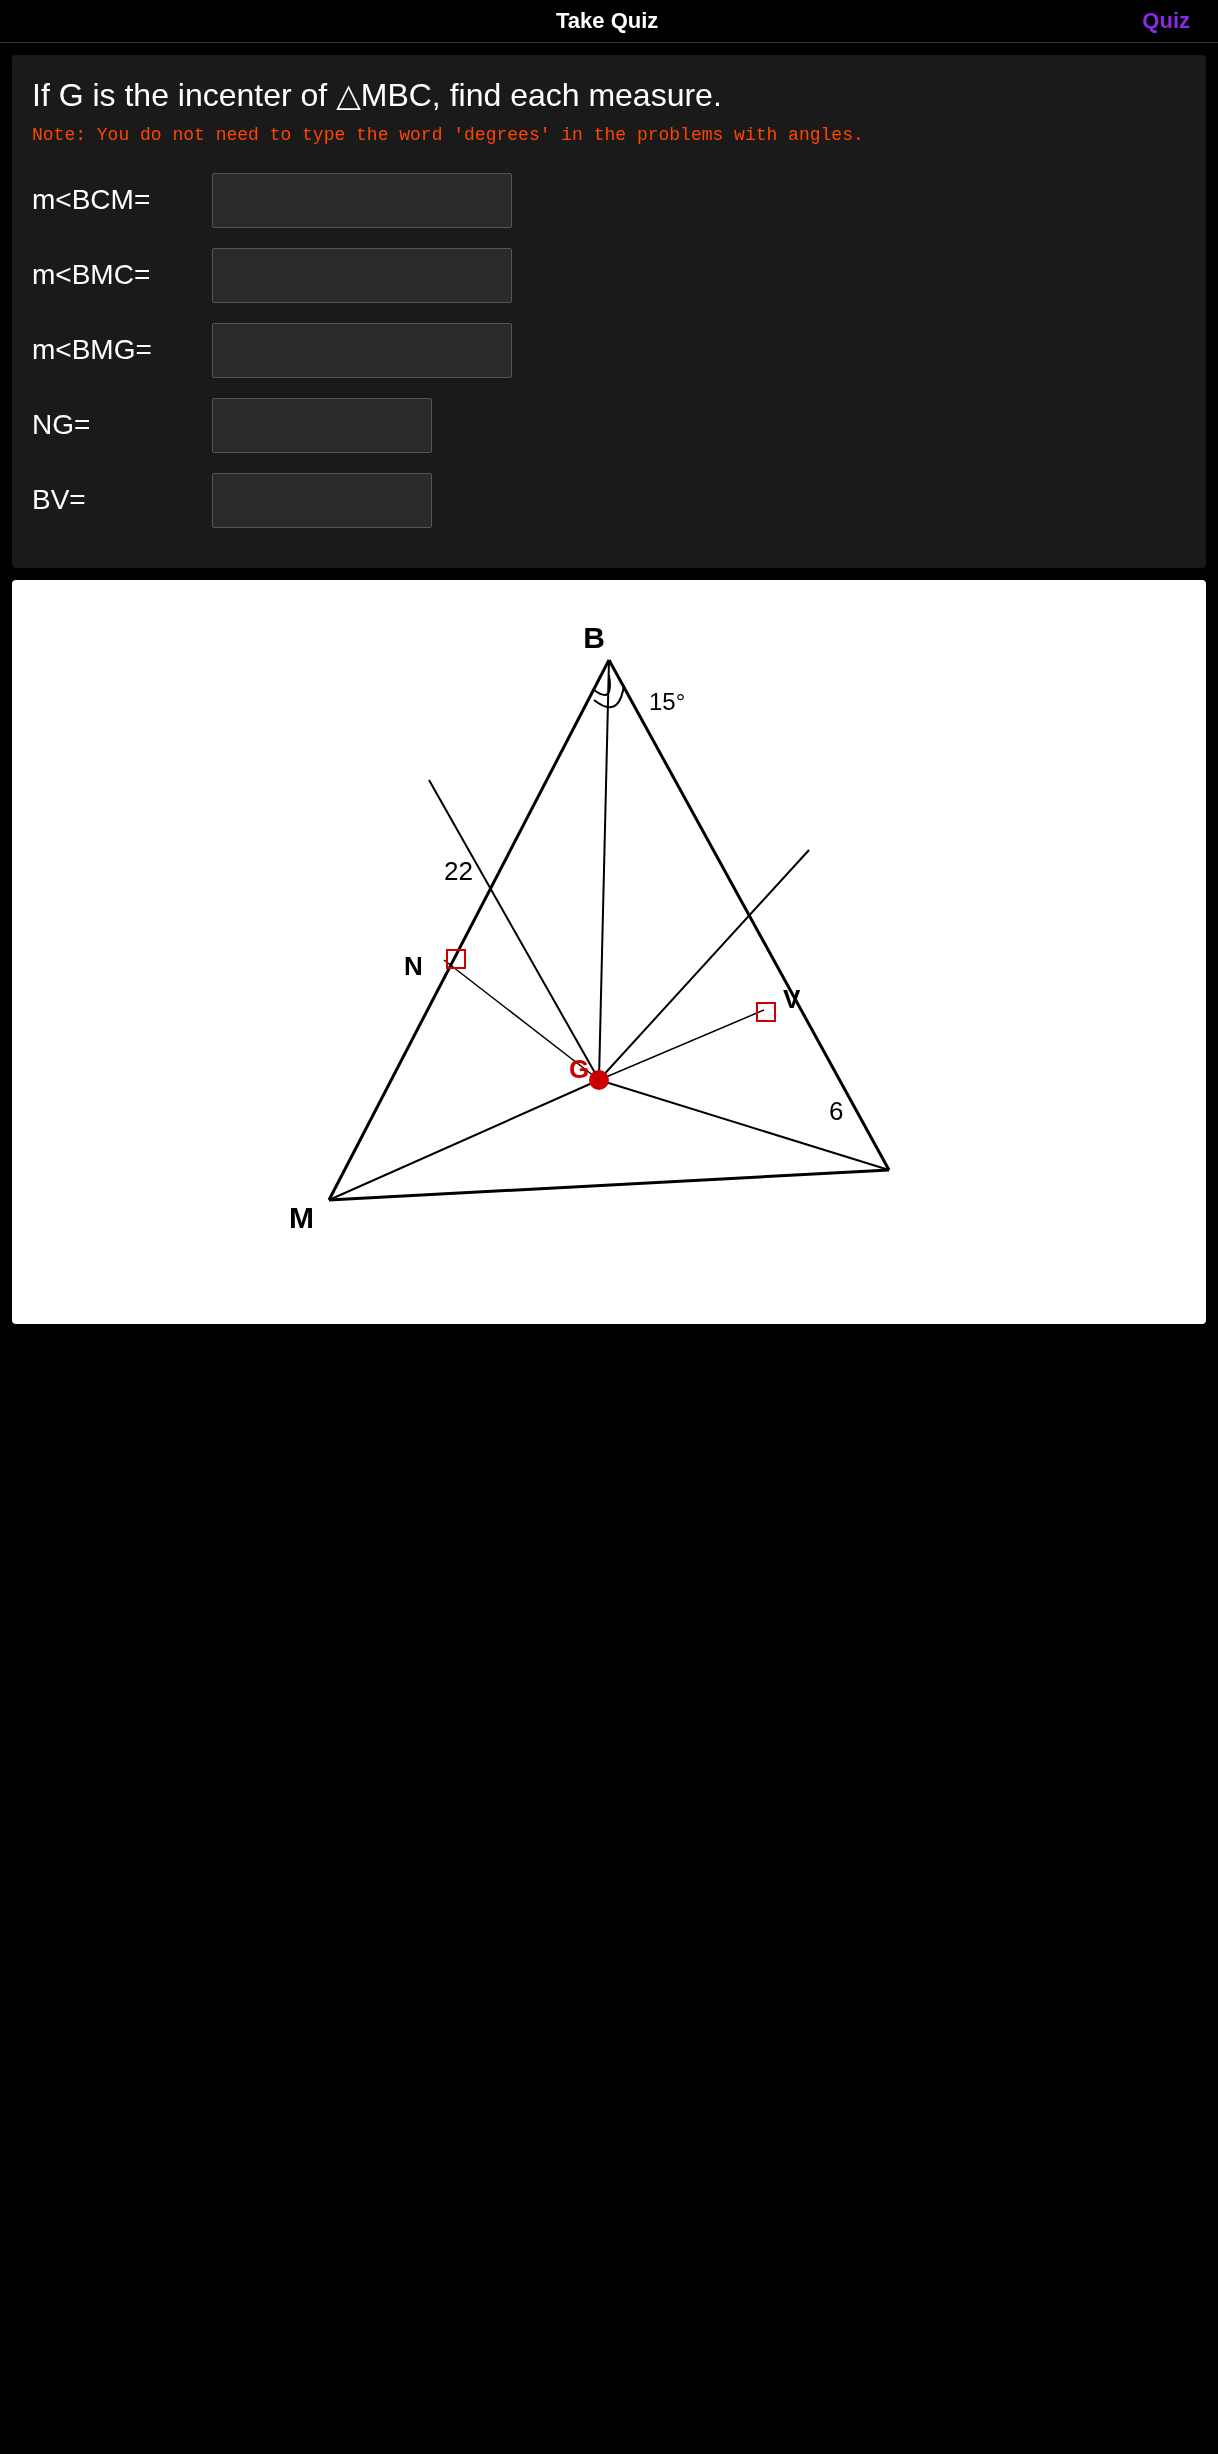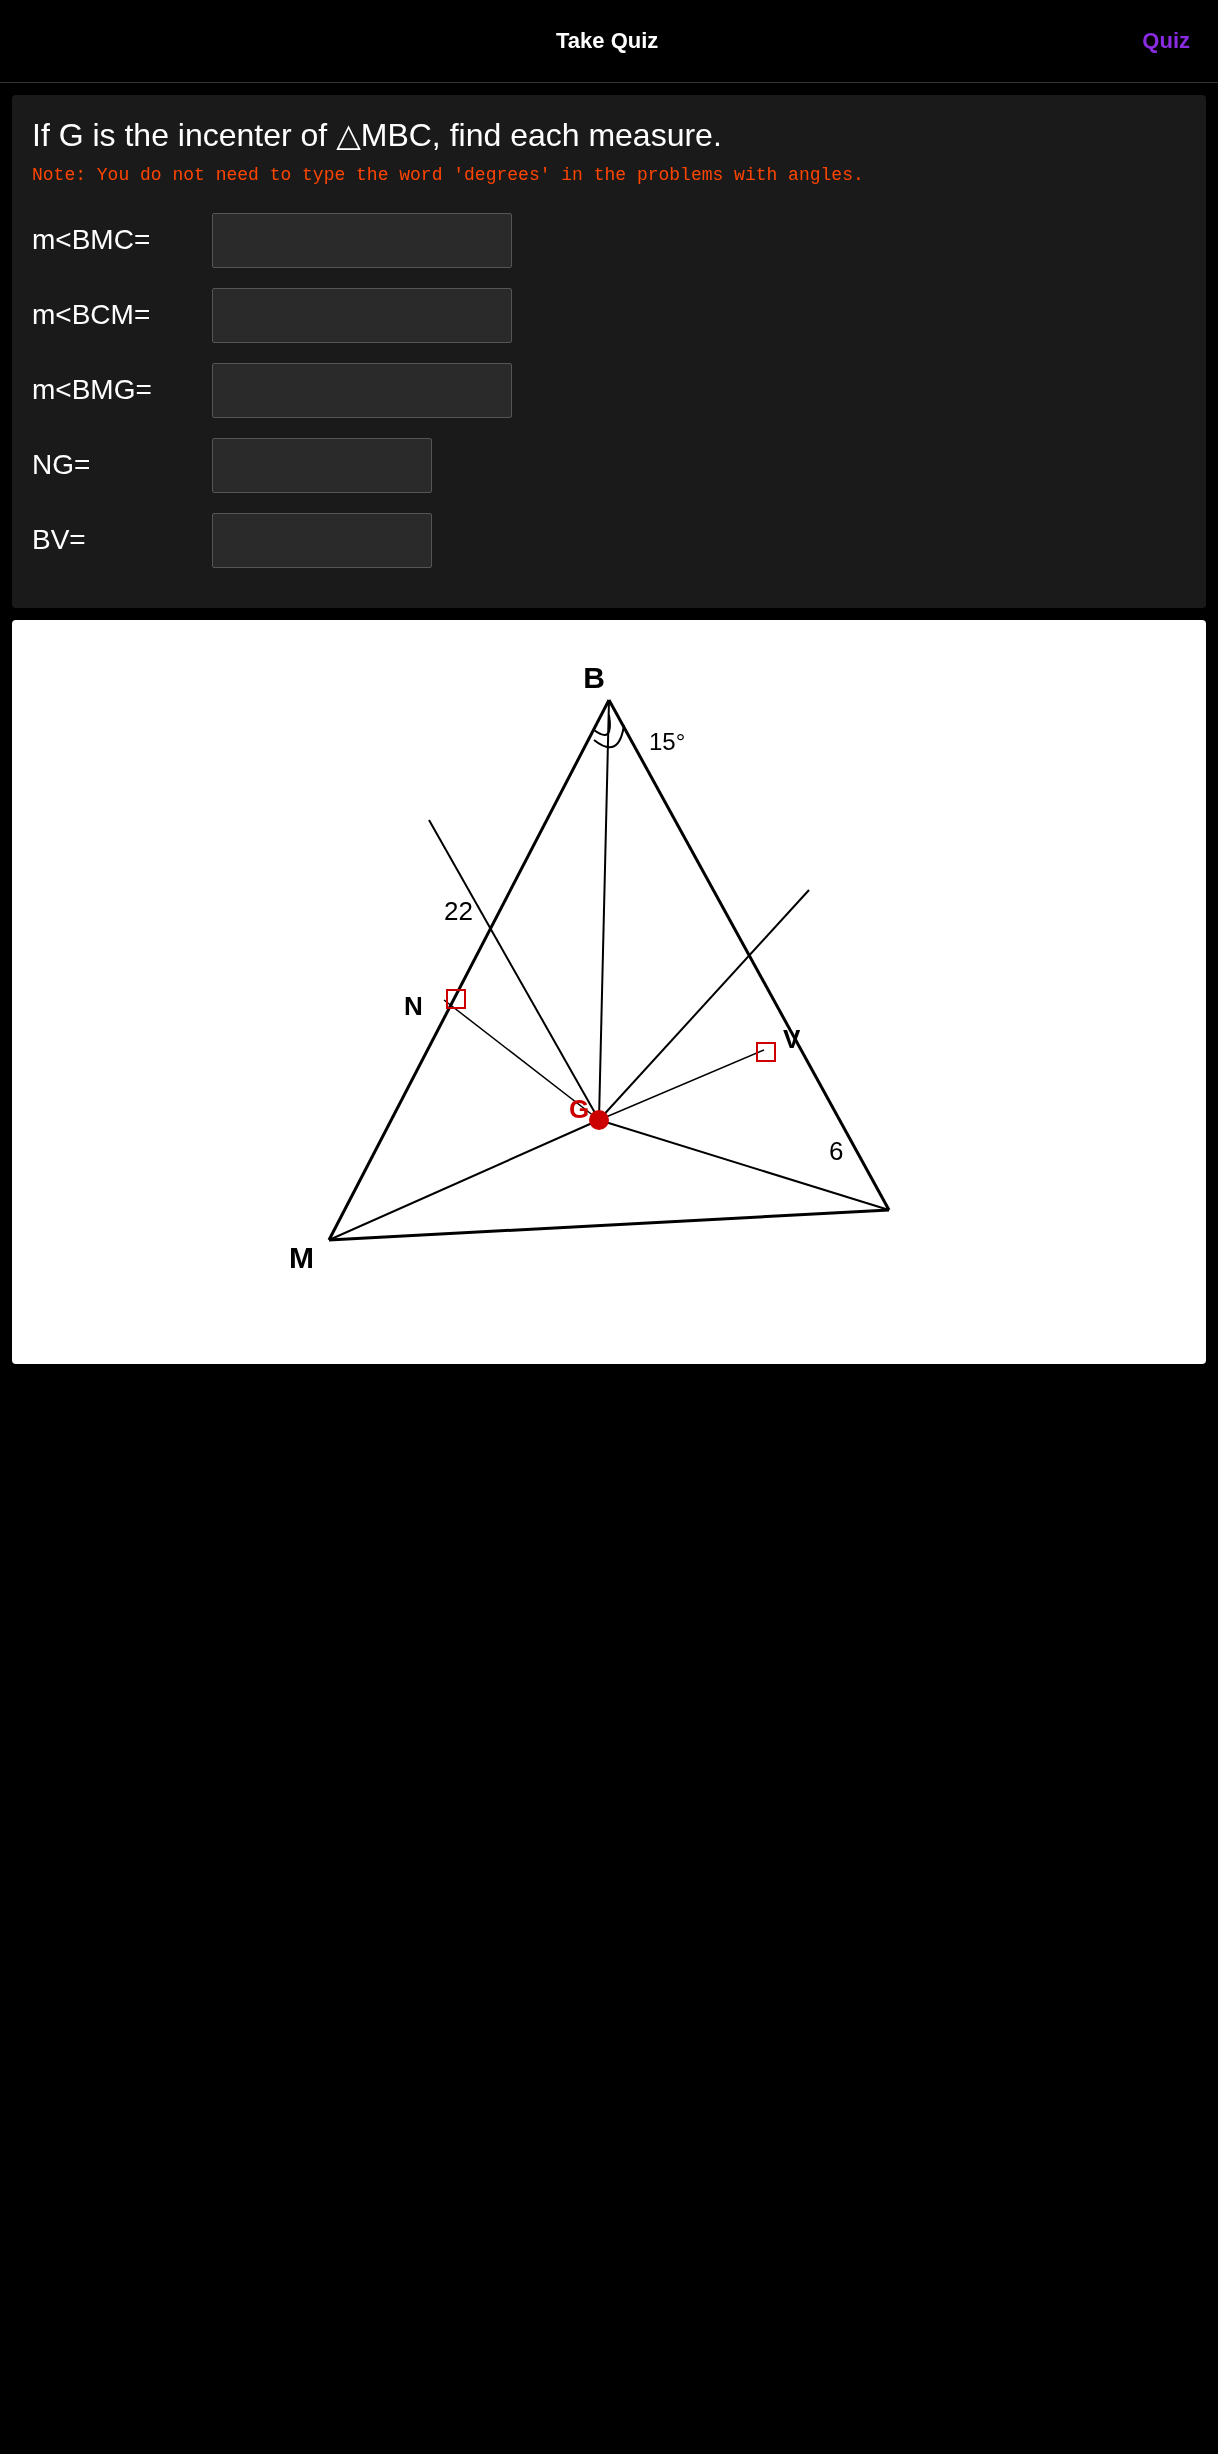--- a/index.html
+++ b/index.html
@@ -14,21 +14,21 @@
       font-family: Arial, sans-serif;
       width: 100%;
       min-height: 2454px;
     }
 
     
     .header {
       display: flex;
       justify-content: space-between;
       align-items: center;
-      padding: 24px 20px;
+      padding: 4px 20px;
       border-bottom: 1px solid #333;
       background: #000;
     }
 
     .header-title {
       font-size: 22px;
       font-weight: bold;
       color: #fff;
       flex: 1;
       text-align: center;
@@ -127,26 +127,26 @@
 <div class="content">
 
   <div class="question-text">
     <span>If G is the incenter of △MBC, find each measure.</span>
   </div>
 
   <div class="note-text">Note: You do not need to type the word 'degrees' in the problems with angles.</div>
 
 
   <div class="input-row">
+    <span class="input-label">m&lt;BCM=</span>
+    <input class="answer-input" type="text" style="">
+  </div>
+
+  <div class="input-row">
     <span class="input-label">m&lt;BMC=</span>
-    <input class="answer-input" type="text" style="">
-  </div>
-
-  <div class="input-row">
-    <span class="input-label">m&lt;BCM=</span>
     <input class="answer-input" type="text" style="">
   </div>
 
   <div class="input-row">
     <span class="input-label">m&lt;BMG=</span>
     <input class="answer-input" type="text" style="">
   </div>
 
   <div class="input-row">
     <span class="input-label">NG=</span>

